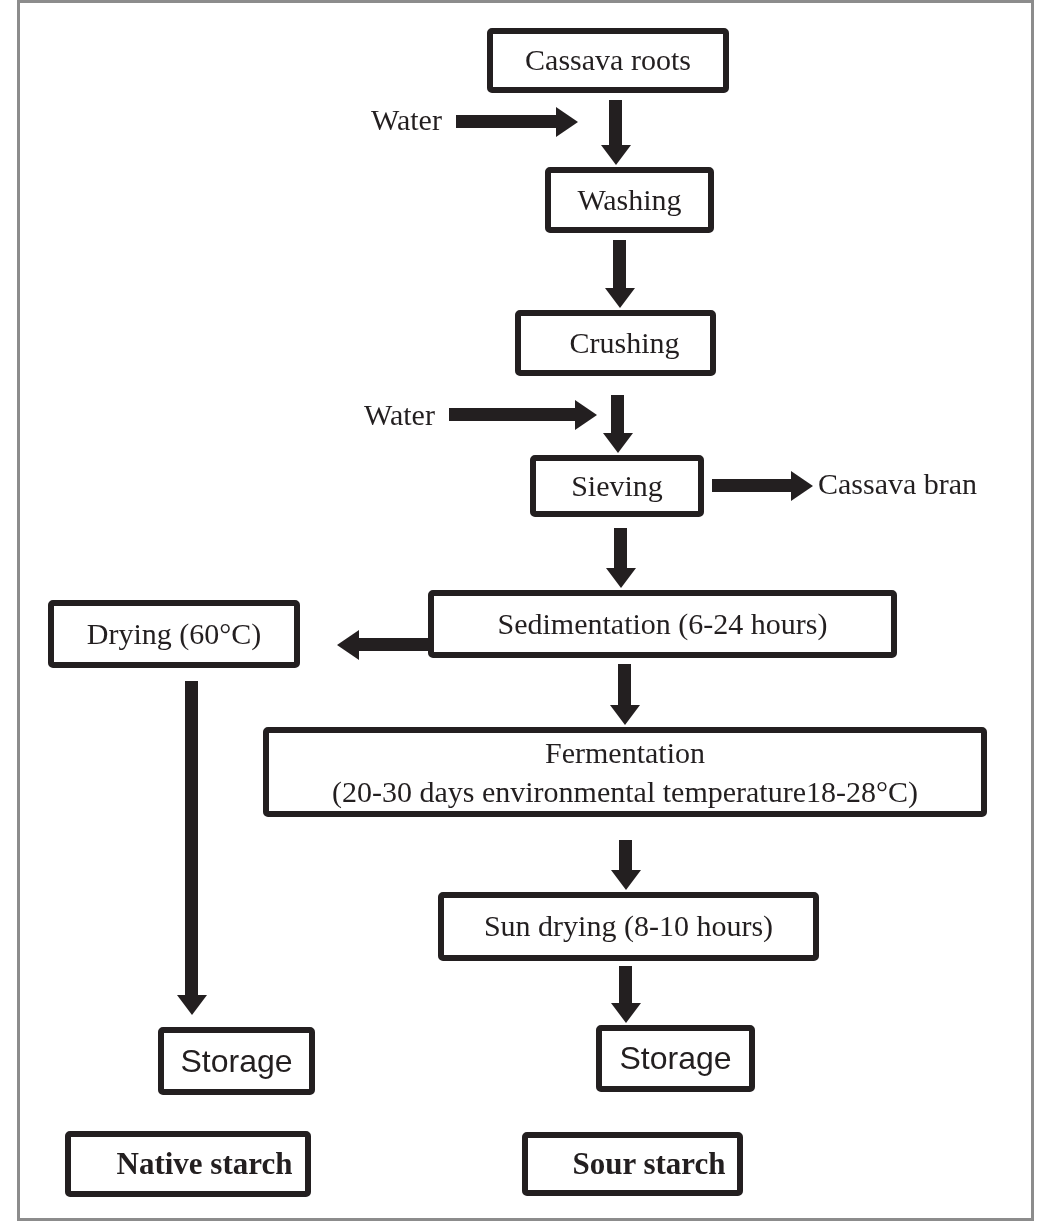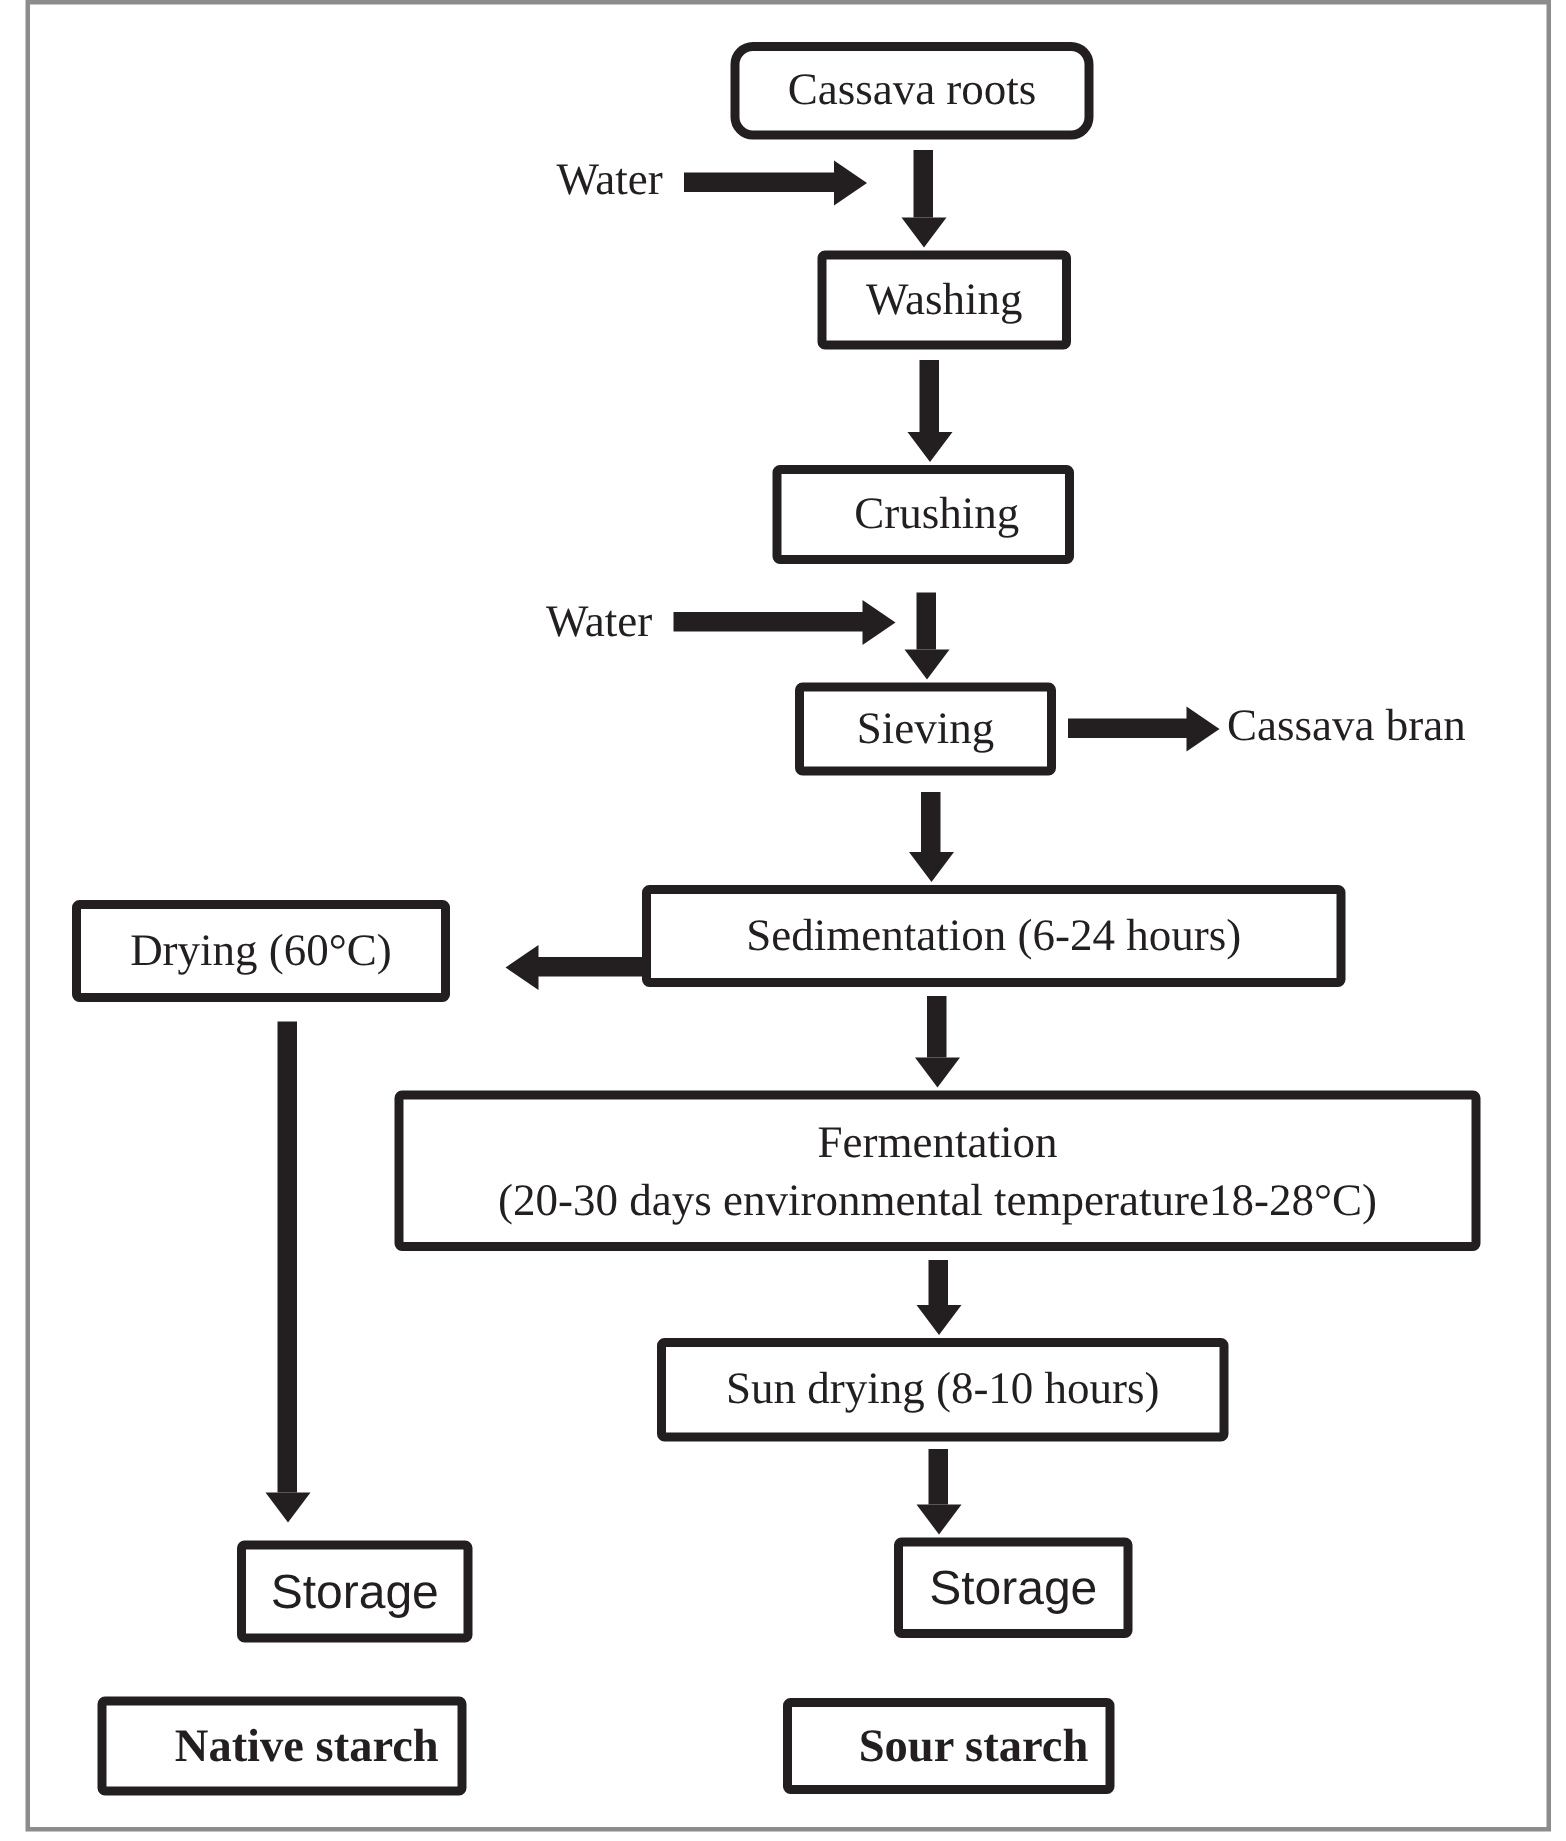--- a/index.html
+++ b/index.html
@@ -31,27 +31,27 @@
   .arrow-right{position:absolute;height:30px;}
   .arrow-right .shaft{position:absolute;top:8px;left:0;height:13px;width:calc(100% - 21px);background:#231f20;}
   .arrow-right .head{position:absolute;right:0;top:0;width:0;height:0;
     border-top:15px solid transparent;border-bottom:15px solid transparent;border-left:22px solid #231f20;}
   .arrow-left{position:absolute;height:30px;}
   .arrow-left .shaft{position:absolute;top:8px;right:0;height:13px;width:calc(100% - 21px);background:#231f20;}
   .arrow-left .head{position:absolute;left:0;top:0;width:0;height:0;
     border-top:15px solid transparent;border-bottom:15px solid transparent;border-right:22px solid #231f20;}
 
   
-  #n-cassava-roots{left:487px;top:28px;width:242px;height:65px;border-radius:15px;}
+  #n-cassava-roots{left:487px;top:28px;width:242px;height:65px;}
   #n-washing{left:545px;top:167px;width:169px;height:66px;}
   #n-crushing{left:515px;top:310px;width:201px;height:66px;padding-left:18px;}
   #n-sieving{left:530px;top:455px;width:174px;height:62px;}
   #n-sedimentation{left:428px;top:590px;width:469px;height:68px;}
   #n-drying{left:48px;top:600px;width:252px;height:68px;}
-  #n-fermentation{left:263px;top:727px;width:724px;height:107px;line-height:1.3;}
+  #n-fermentation{left:263px;top:727px;width:724px;height:90px;line-height:1.3;}
   #n-sun-drying{left:438px;top:892px;width:381px;height:69px;}
   #n-storage-left{left:110px;top:1027px;width:157px;height:68px;}
   #n-storage-right{left:548px;top:1025px;width:159px;height:67px;}
   #n-native-starch{left:65px;top:1131px;width:246px;height:66px;}
   #n-sour-starch{left:522px;top:1132px;width:221px;height:64px;}
 
   
   #t-water-top{left:371px;top:103px;}
   #t-water-mid{left:364px;top:398px;}
   #t-cassava-bran{left:818px;top:467px;}

